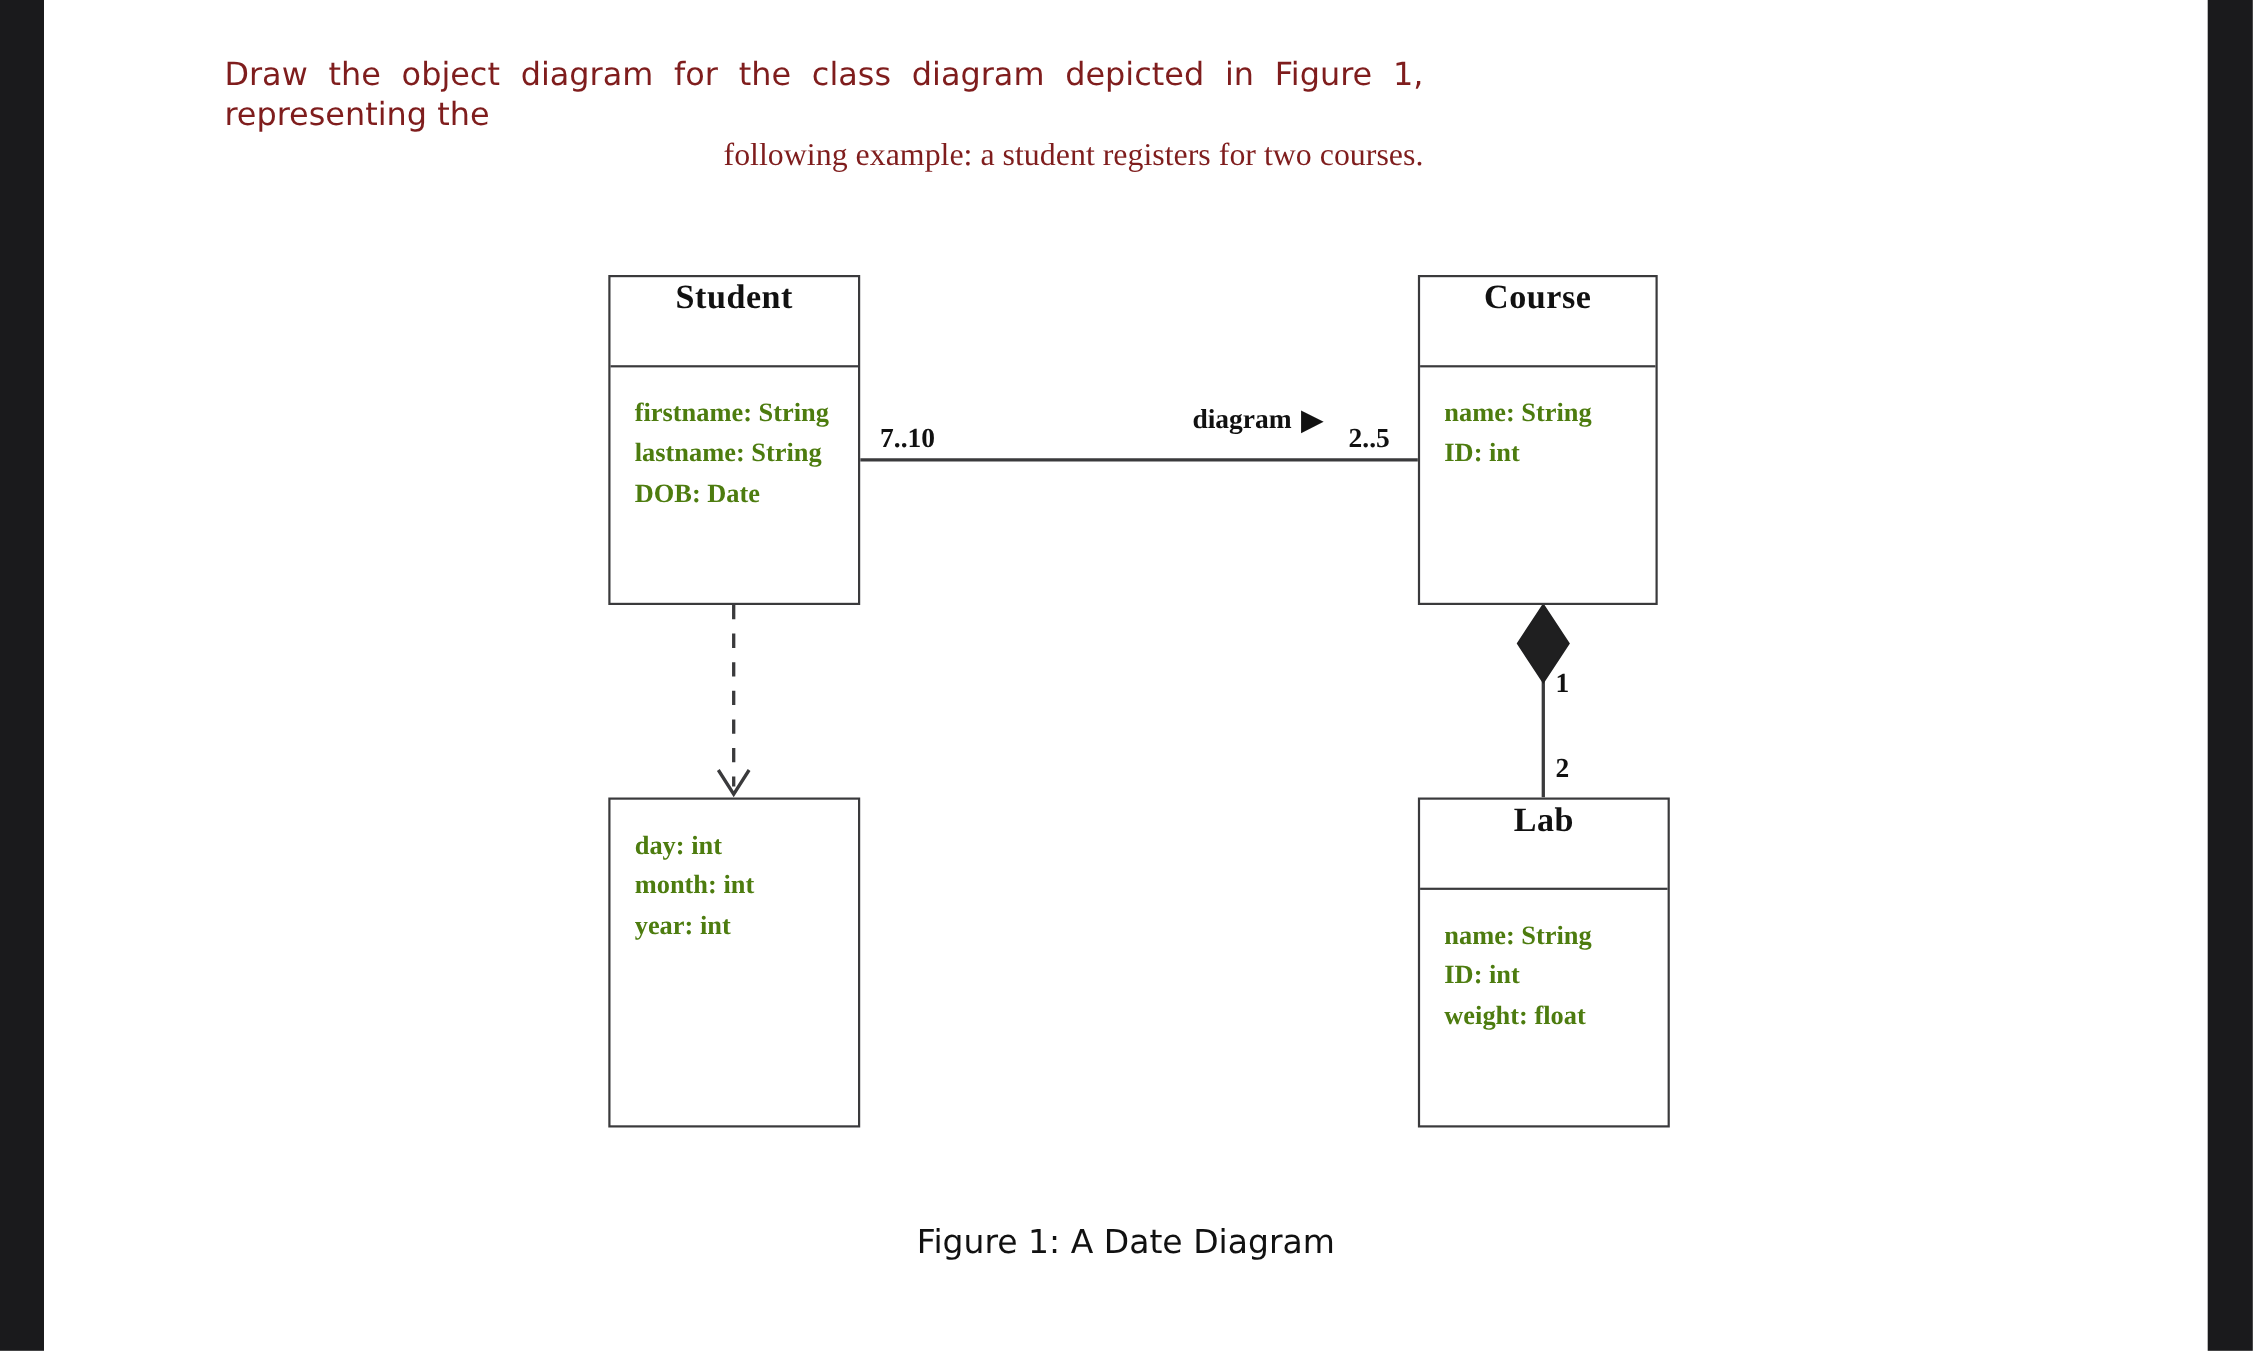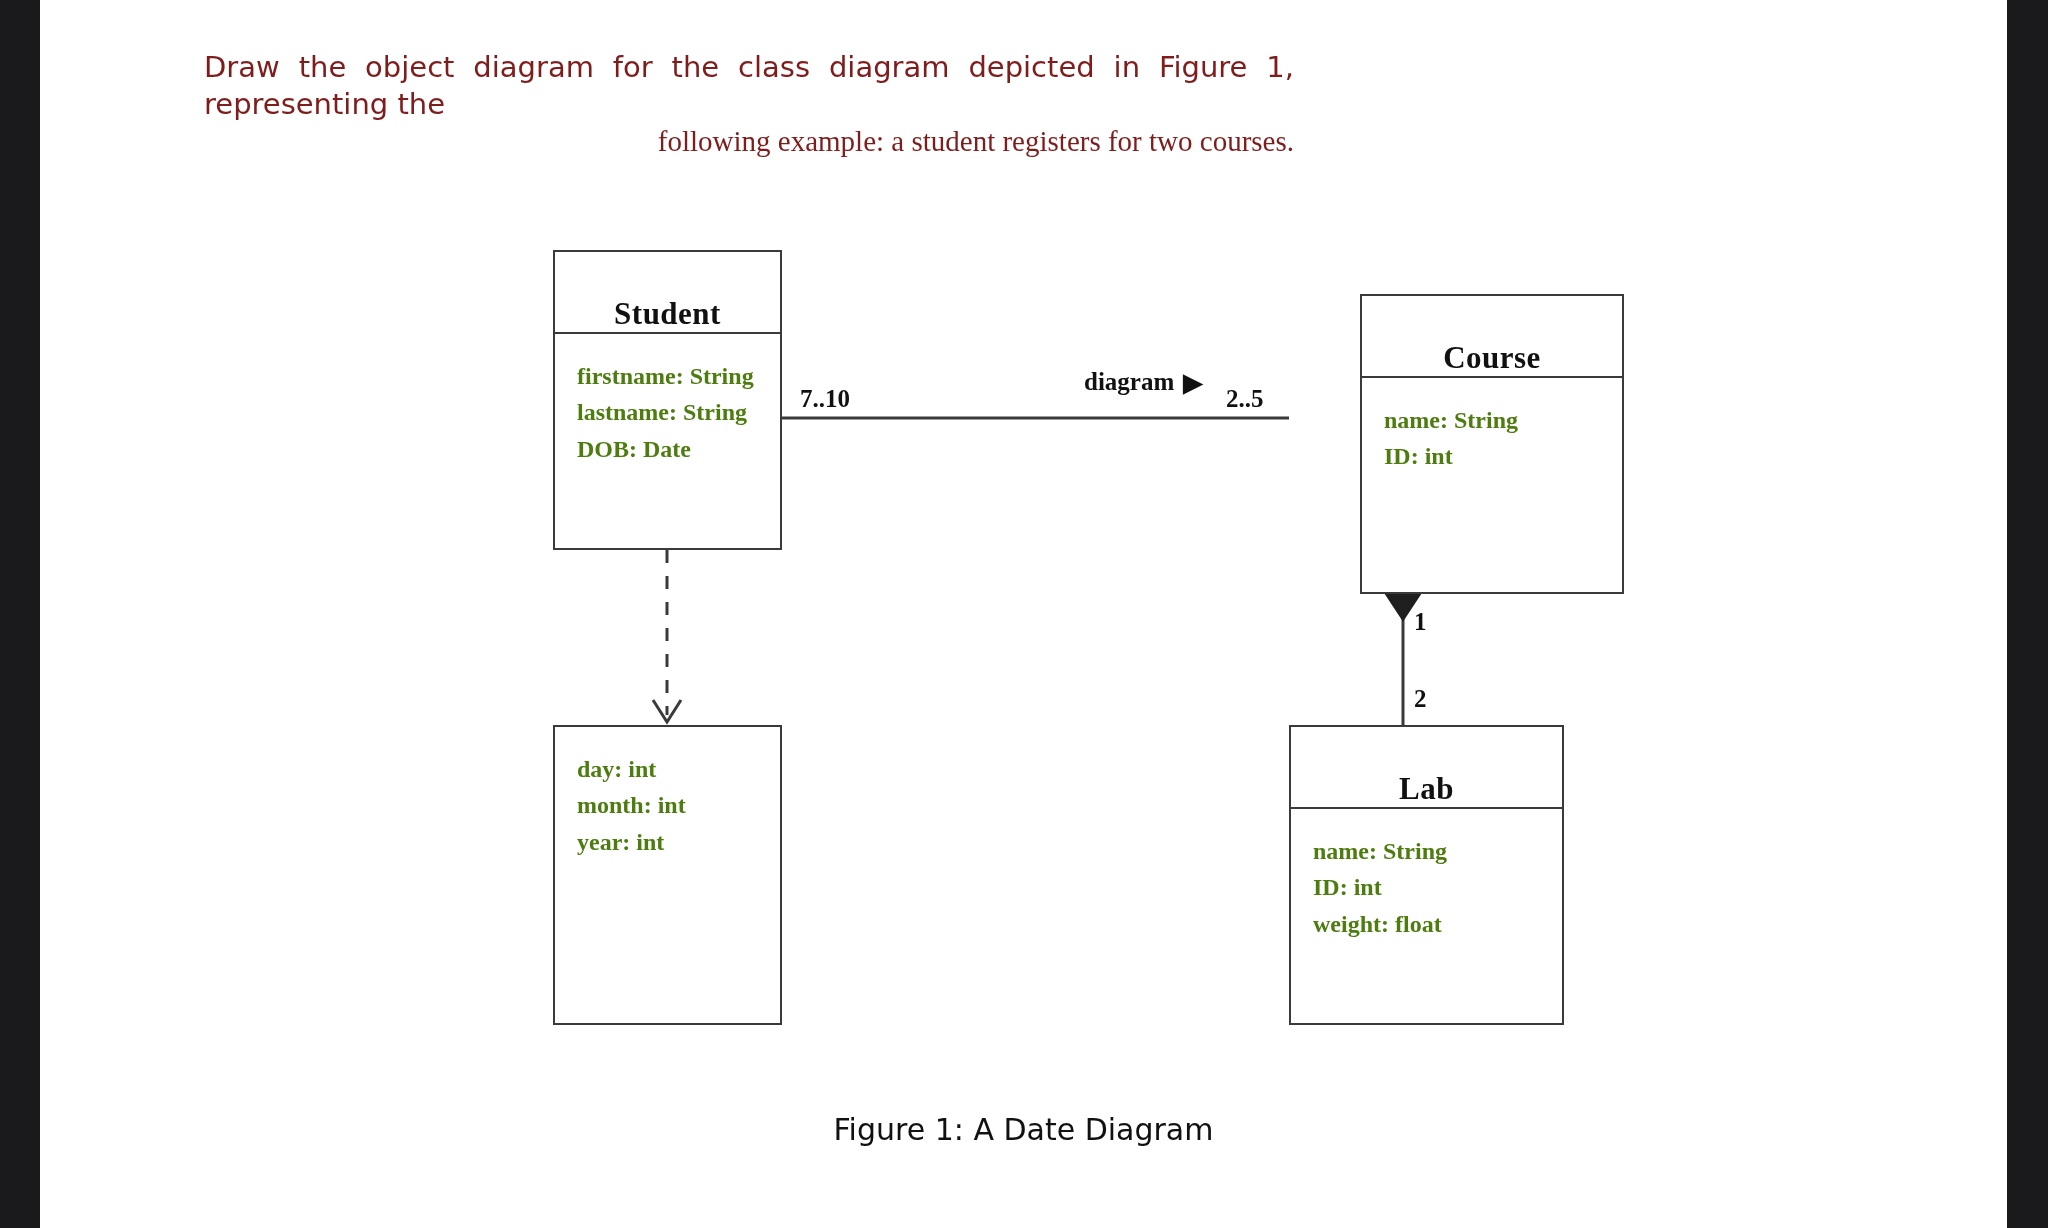--- a/index.html
+++ b/index.html
@@ -64,21 +64,21 @@
     position: absolute;
     border: 2px solid #3a3a3c;
     background: #ffffff;
     box-sizing: border-box;
     font-family: "Liberation Serif", serif;
   }
   .uml-header {
     height: 82px;
     border-bottom: 2px solid #3a3a3c;
     display: flex;
-    align-items: flex-end;
+    align-items: flex-start;
     justify-content: center;
     box-sizing: border-box;
   }
   .uml-header .cname {
     font-size: 31px;
     font-weight: bold;
     color: #111111;
     letter-spacing: 0.5px;
   }
   .uml-attrs {
@@ -87,23 +87,23 @@
   }
   .uml-attrs .attr {
     font-size: 24px;
     font-weight: bold;
     color: #4d7c0f;
     line-height: 1.52;
     white-space: nowrap;
   }
 
   #box-student { left: 513px; top: 250px; width: 229px; height: 300px; }
-  #box-course  { left: 1320px; top: 250px; width: 264px; height: 300px; margin-top: 44px; }
+  #box-course  { left: 1249px; top: 250px; width: 218px; height: 300px; }
   #box-date    { left: 513px; top: 725px; width: 229px; height: 300px; }
-  #box-lab     { left: 1249px; top: 725px; width: 275px; height: 300px; }
+  #box-lab     { left: 1249px; top: 725px; width: 229px; height: 300px; }
 
   
   .connectors {
     position: absolute;
     left: 0;
     top: 0;
     width: 1967px;
     height: 1228px;
     pointer-events: none;
   }

